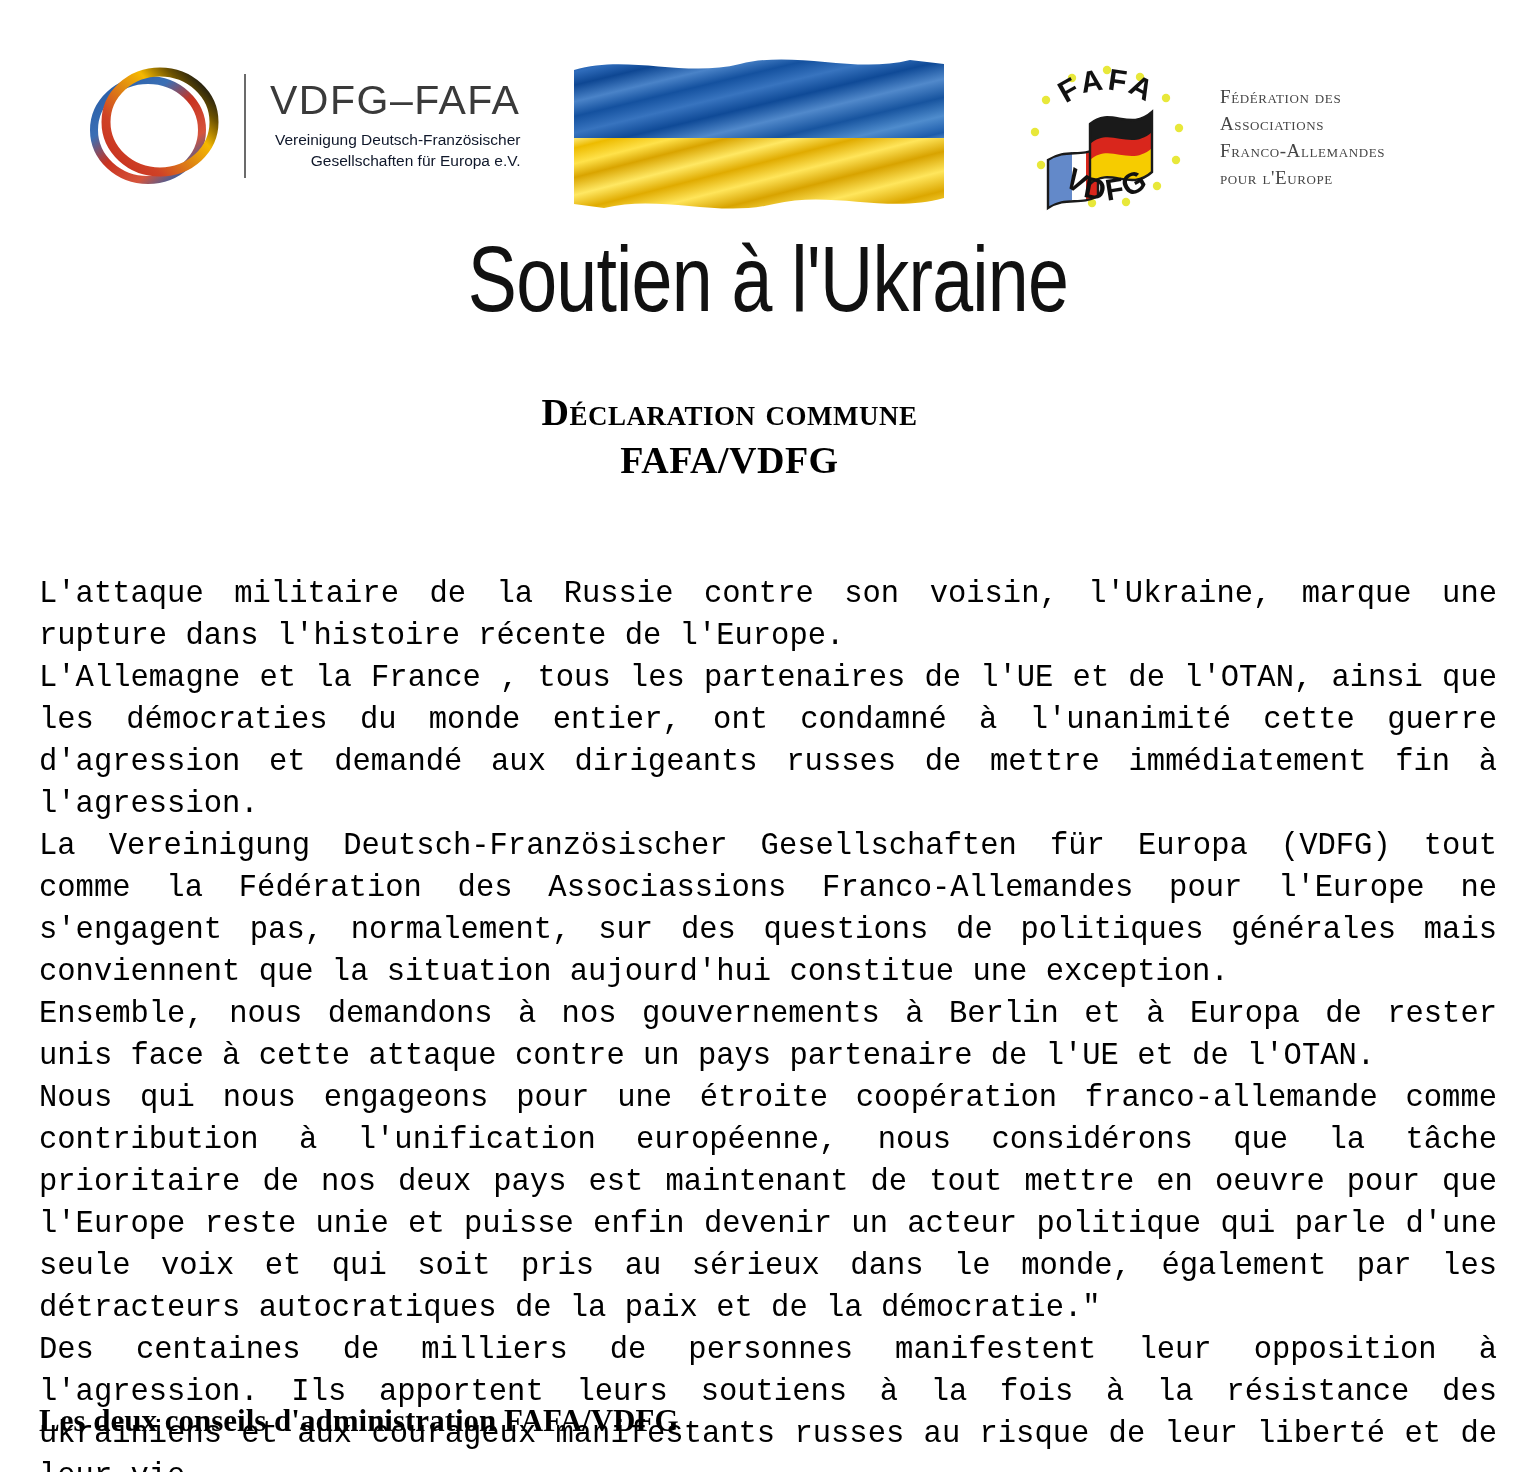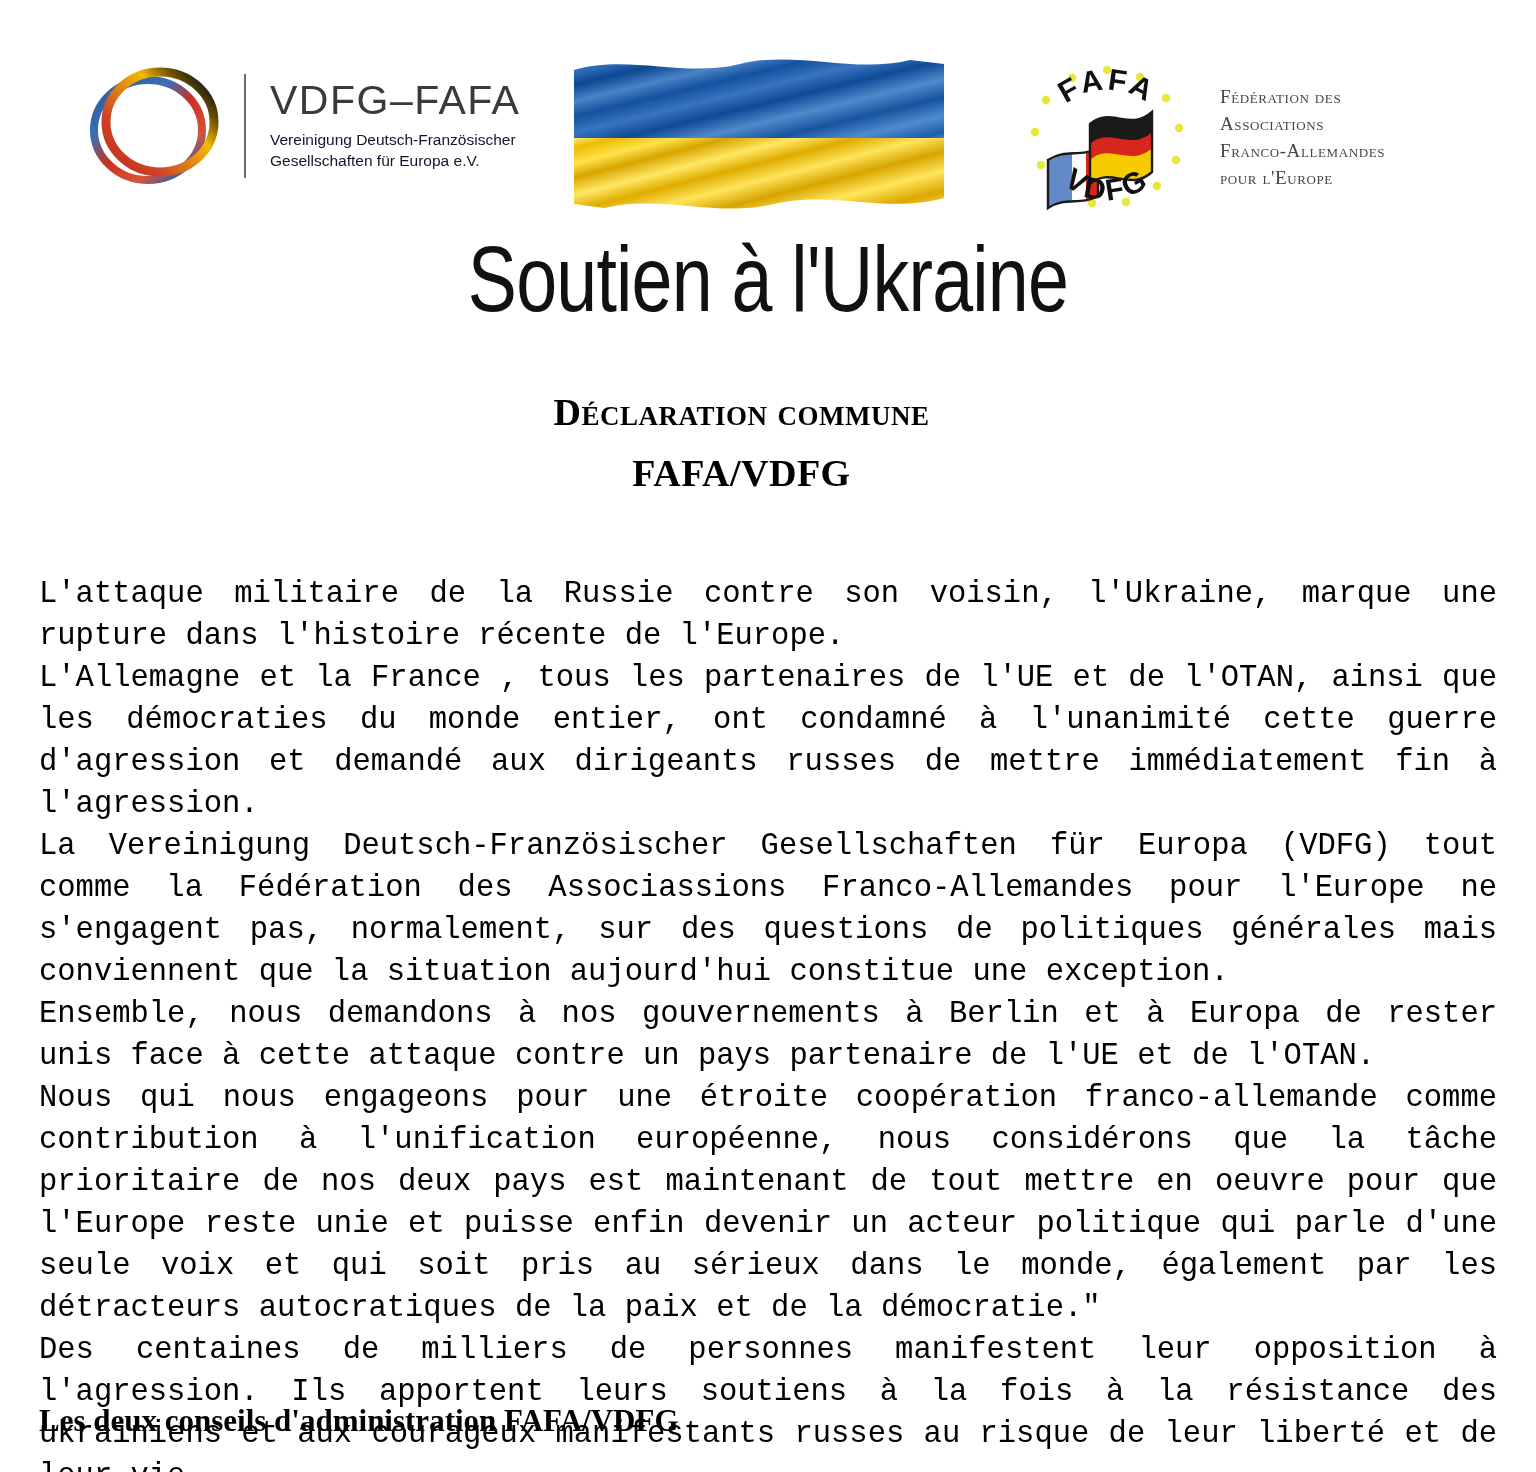--- a/index.html
+++ b/index.html
@@ -23,20 +23,21 @@
     width: 1536px;
   }
 
   
   .logo-left {
     position: absolute;
     left: 78px;
     top: 62px;
     display: flex;
     align-items: center;
+    text-align: right;
   }
   .ring-wrap {
     position: relative;
     width: 152px;
     height: 128px;
     flex: none;
   }
   .ring-wrap svg { display: block; }
 
   .logo-left-divider {
@@ -114,38 +115,37 @@
     letter-spacing: -1px;
     color: #111111;
     transform: scaleX(0.80);
     transform-origin: center top;
     line-height: 1.02;
   }
 
   
   .declaration {
     position: absolute;
-    left: 12px;
+    left: 0;
     top: 388px;
     width: 1459px;
     text-align: center;
     font-weight: bold;
     line-height: 1.27;
   }
   .declaration .line1 {
     font-size: 38px;
     font-variant: small-caps;
     letter-spacing: 0.5px;
     display: block;
   }
   .declaration .line2 {
     font-size: 38px;
     letter-spacing: 0.5px;
     display: block;
-    margin-top: 13px;
   }
 
   
   .body-text {
     position: absolute;
     left: 39px;
     top: 573px;
     width: 1458px;
     font-size: 30.5px;
     line-height: 42px;

